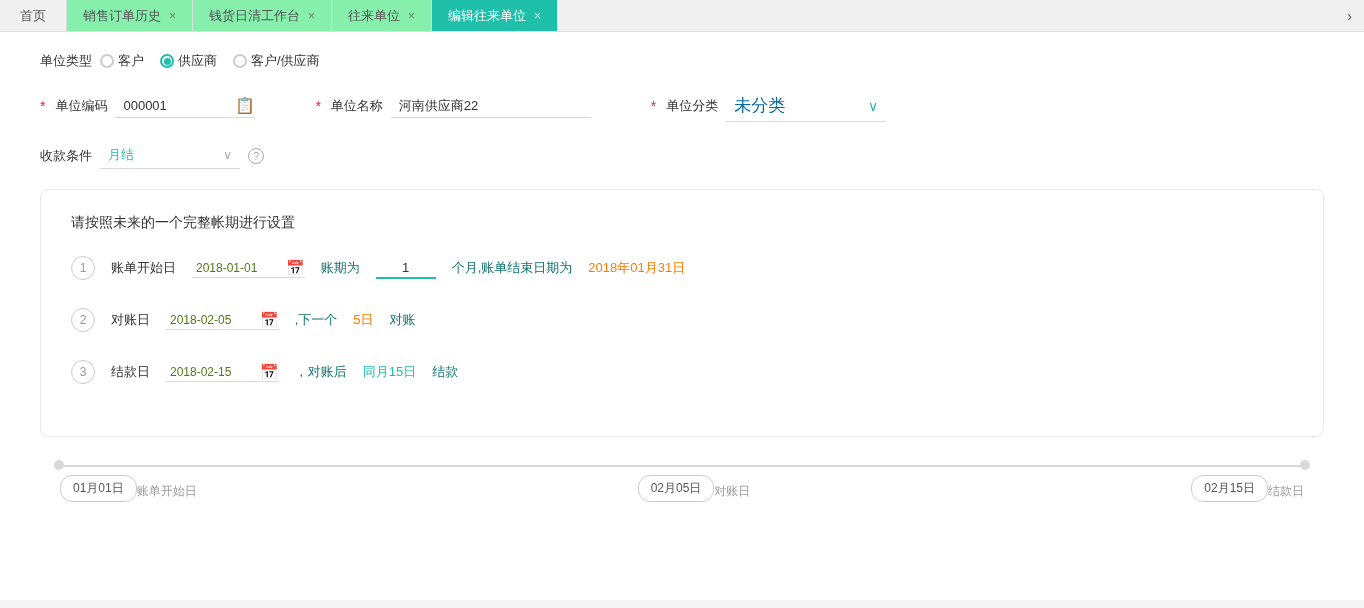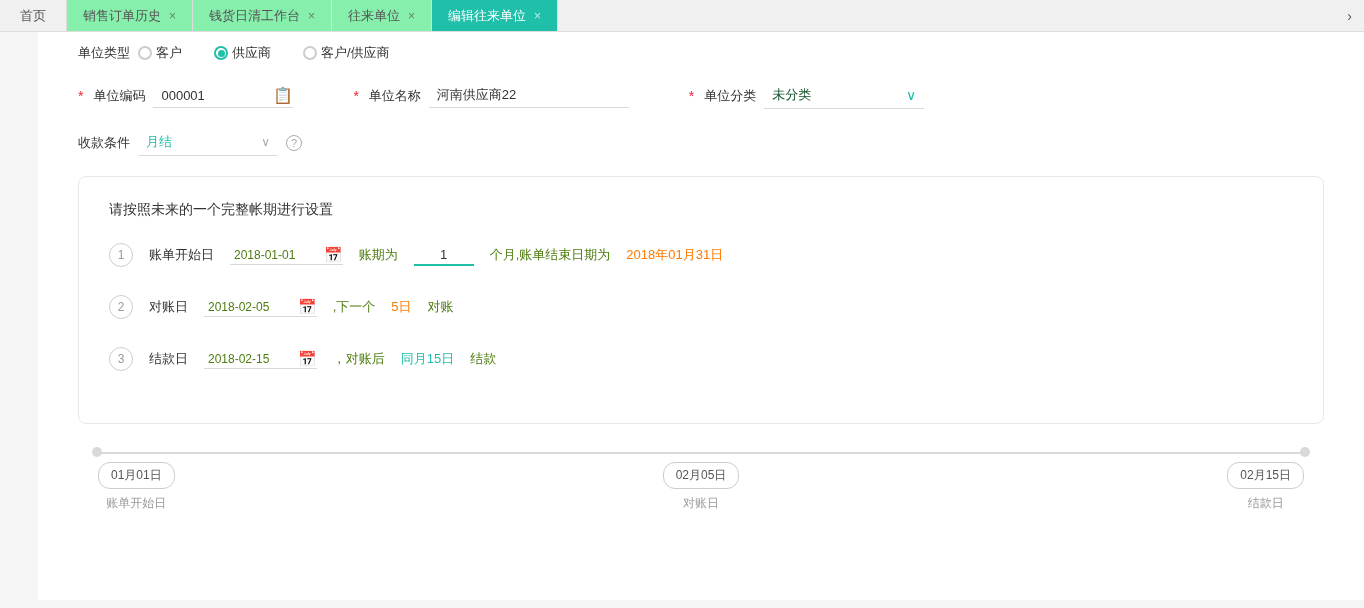--- a/index.html
+++ b/index.html
@@ -47,24 +47,23 @@
       display: flex;
       align-items: center;
       padding: 0 12px;
       cursor: pointer;
       color: #555;
     }
 
     
     .main-content {
       background: #fff;
-      padding: 12px 40px;
+      padding: 20px 40px;
       height: calc(608px - 40px);
       overflow-y: auto;
-      margin-left: 38px;
     }
 
     
     .form-row {
       display: flex;
       align-items: center;
       margin-bottom: 20px;
       gap: 20px;
     }
     .form-group {
@@ -77,21 +76,21 @@
       white-space: nowrap;
       font-size: 13px;
     }
     .required-star {
       color: #f5222d;
       margin-right: 2px;
     }
     .radio-group {
       display: flex;
       align-items: flex-start;
-      gap: 32px;
+      gap: 16px;
     }
     .radio-item {
       display: flex;
       align-items: center;
       gap: 4px;
       cursor: pointer;
       font-size: 13px;
     }
     .radio-circle {
       width: 14px;
@@ -225,21 +224,21 @@
       background: transparent;
       width: 90px;
     }
     .calendar-icon {
       color: #20bfa9;
       cursor: pointer;
       font-size: 15px;
     }
     .step-text {
       font-size: 13px;
-      color: #4d7c0f;
+      color: #0f766e;
     }
     .highlight-orange {
       color: #ff7a00;
       font-weight: 500;
     }
     .highlight-teal {
       color: #20bfa9;
       font-weight: 500;
     }
     .period-input {
@@ -290,21 +289,21 @@
       background: #d9d9d9;
     }
     .tl-nodes {
       display: flex;
       justify-content: space-between;
       position: relative;
       padding-top: 18px;
     }
     .tl-node {
       display: flex;
-      flex-direction: column;
+      flex-direction: row;
       align-items: center;
     }
     .tl-bubble {
       background: #fff;
       border: 1px solid #ccc;
       border-radius: 12px;
       padding: 4px 12px;
       font-size: 12px;
       color: #555;
       margin-bottom: 6px;
@@ -326,22 +325,22 @@
     .category-dropdown {
       display: flex;
       align-items: center;
       border-bottom: 1px solid #d9d9d9;
       padding: 4px 8px;
       min-width: 160px;
       cursor: pointer;
     }
     .category-value {
       flex: 1;
-      font-size: 13px;
-      color: #14532d;
+      font-size: 17px;
+      color: #0369a1;
       font-family: Liberation Serif, serif;
     }
     .category-arrow {
       color: #20bfa9;
       font-size: 14px;
     }
   </style>
 </head>
 <body>
 

